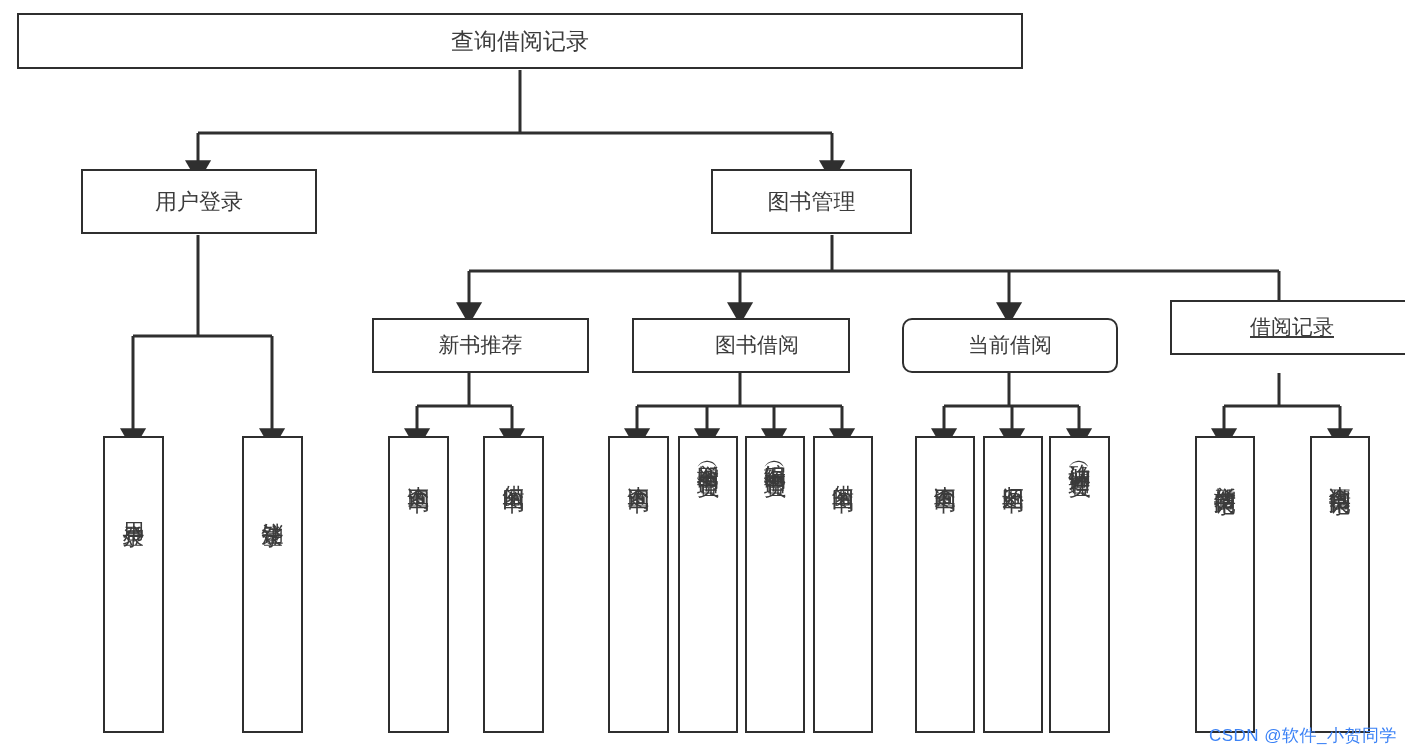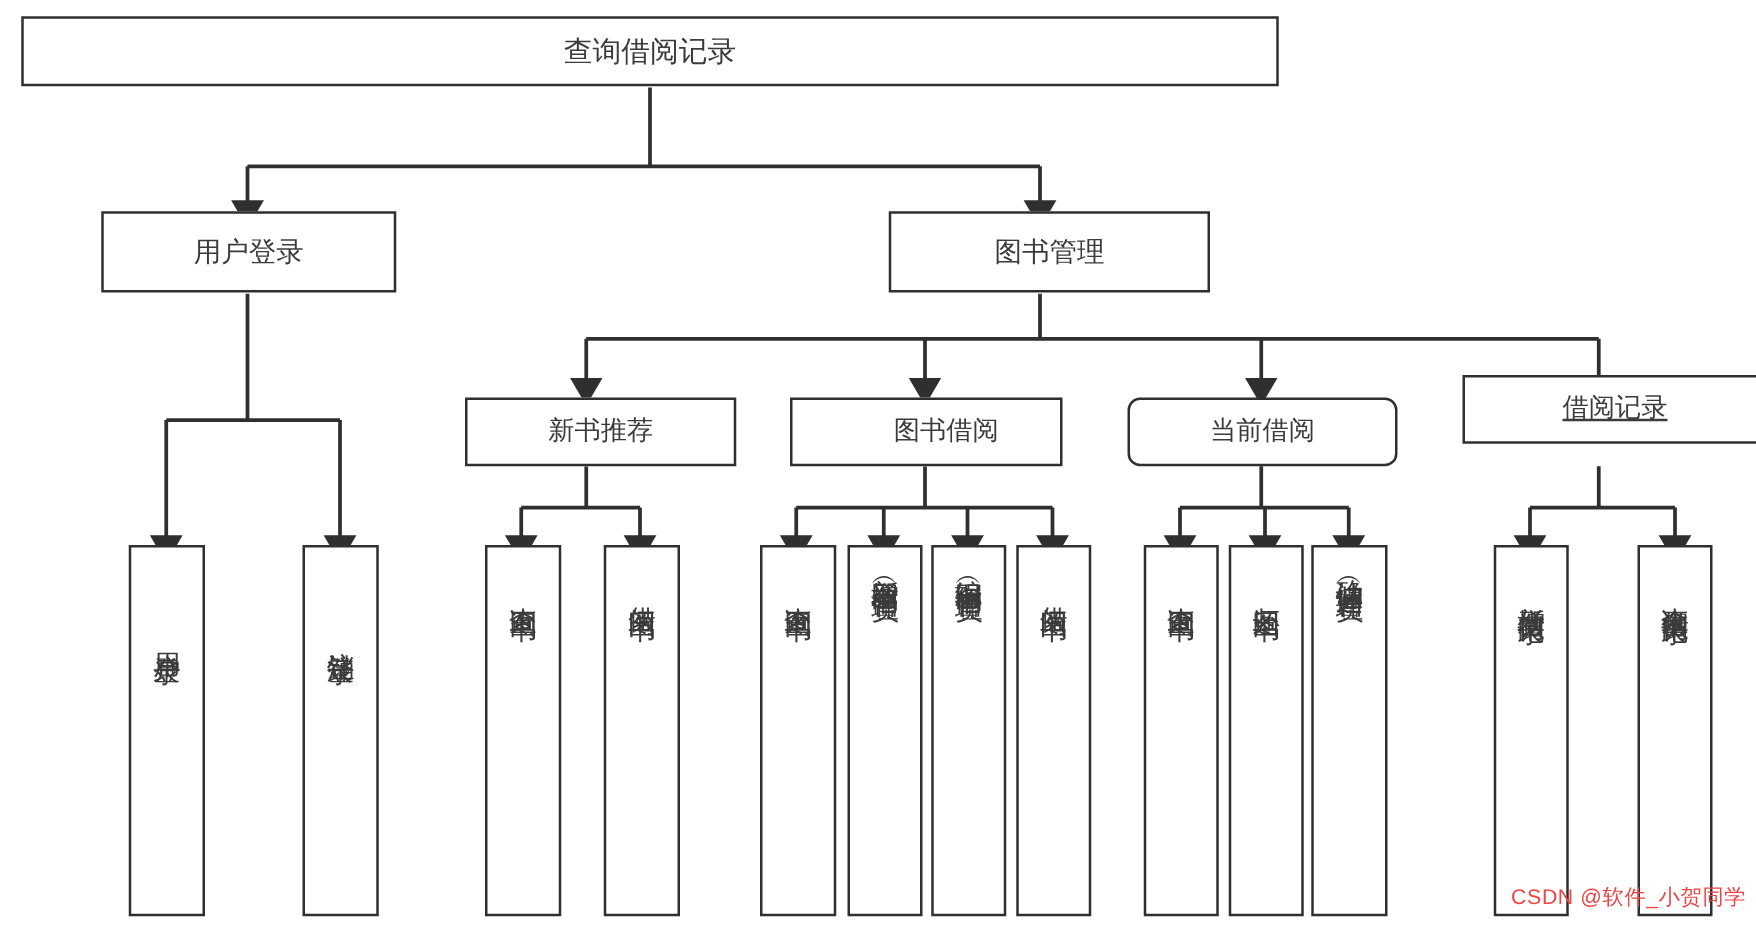--- a/index.html
+++ b/index.html
@@ -69,23 +69,23 @@
   }
   .node-leaf.mid .label {
     padding-top: 26px;
   }
   .node-leaf.short .label {
     padding-top: 4px;
   }
   #watermark {
     position: absolute;
     right: 8px;
-    bottom: 18px;
+    bottom: 0;
     font-size: 17px;
-    color: #ef4444;
+    color: #3b82f6;
     white-space: nowrap;
     letter-spacing: 0.5px;
   }
 </style>
 </head>
 <body>
 
 <div id="diagram-root">
 
   <svg id="edge-layer" viewBox="0 0 1405 747" width="1405" height="747" aria-hidden="true">
@@ -138,21 +138,21 @@
     </g>
   </svg>
 
   <div class="node node-root" style="left:17px; top:13px; width:1006px; height:56px;">
     <span class="label">查询借阅记录</span>
   </div>
 
   <div class="node node-l1" style="left:81px; top:169px; width:236px; height:65px;">
     <span class="label">用户登录</span>
   </div>
-  <div class="node node-l1" style="left:711px; top:169px; width:257px; height:65px;">
+  <div class="node node-l1" style="left:711px; top:169px; width:201px; height:65px;">
     <span class="label">图书管理</span>
   </div>
 
   <div class="node node-l2" style="left:361px; top:318px; width:217px; height:55px;margin-left:11px;">
     <span class="label">新书推荐</span>
   </div>
   <div class="node node-l2" style="left:632px; top:318px; width:218px; height:55px;padding-left:32px;">
     <span class="label">图书借阅</span>
   </div>
   <div class="node node-l2" style="left:902px; top:318px; width:216px; height:55px;border-radius:10px;">

